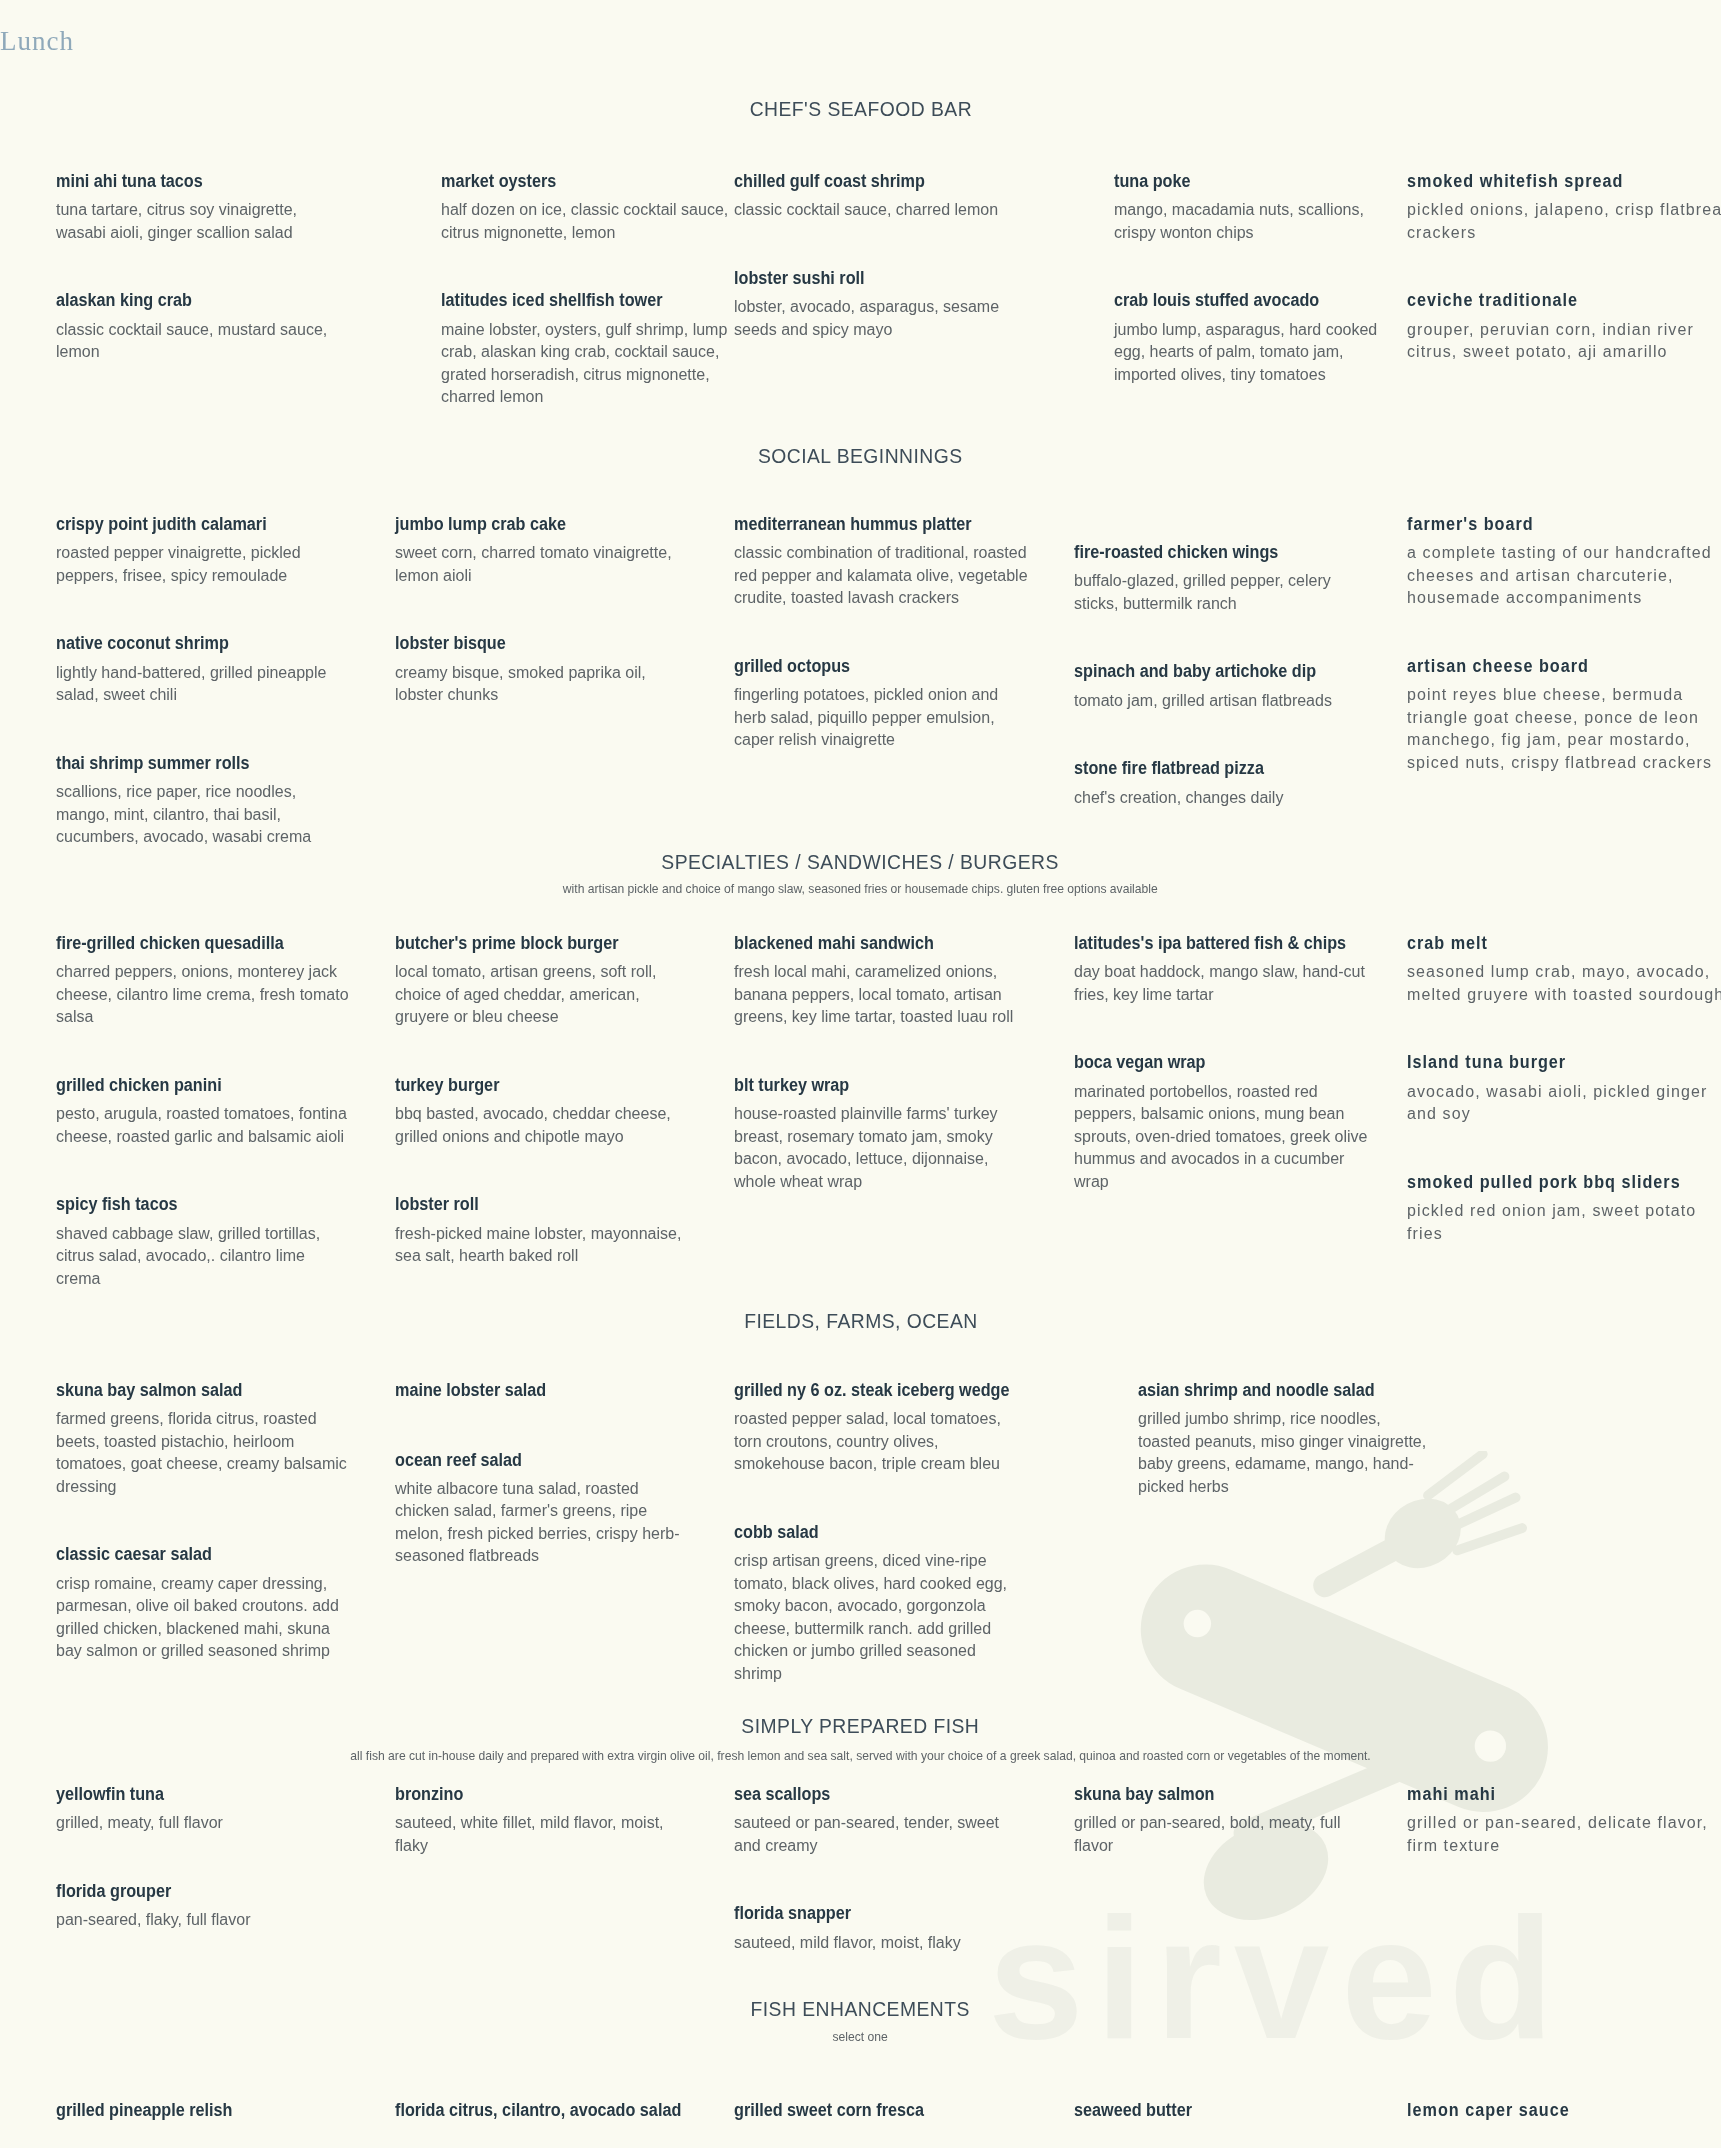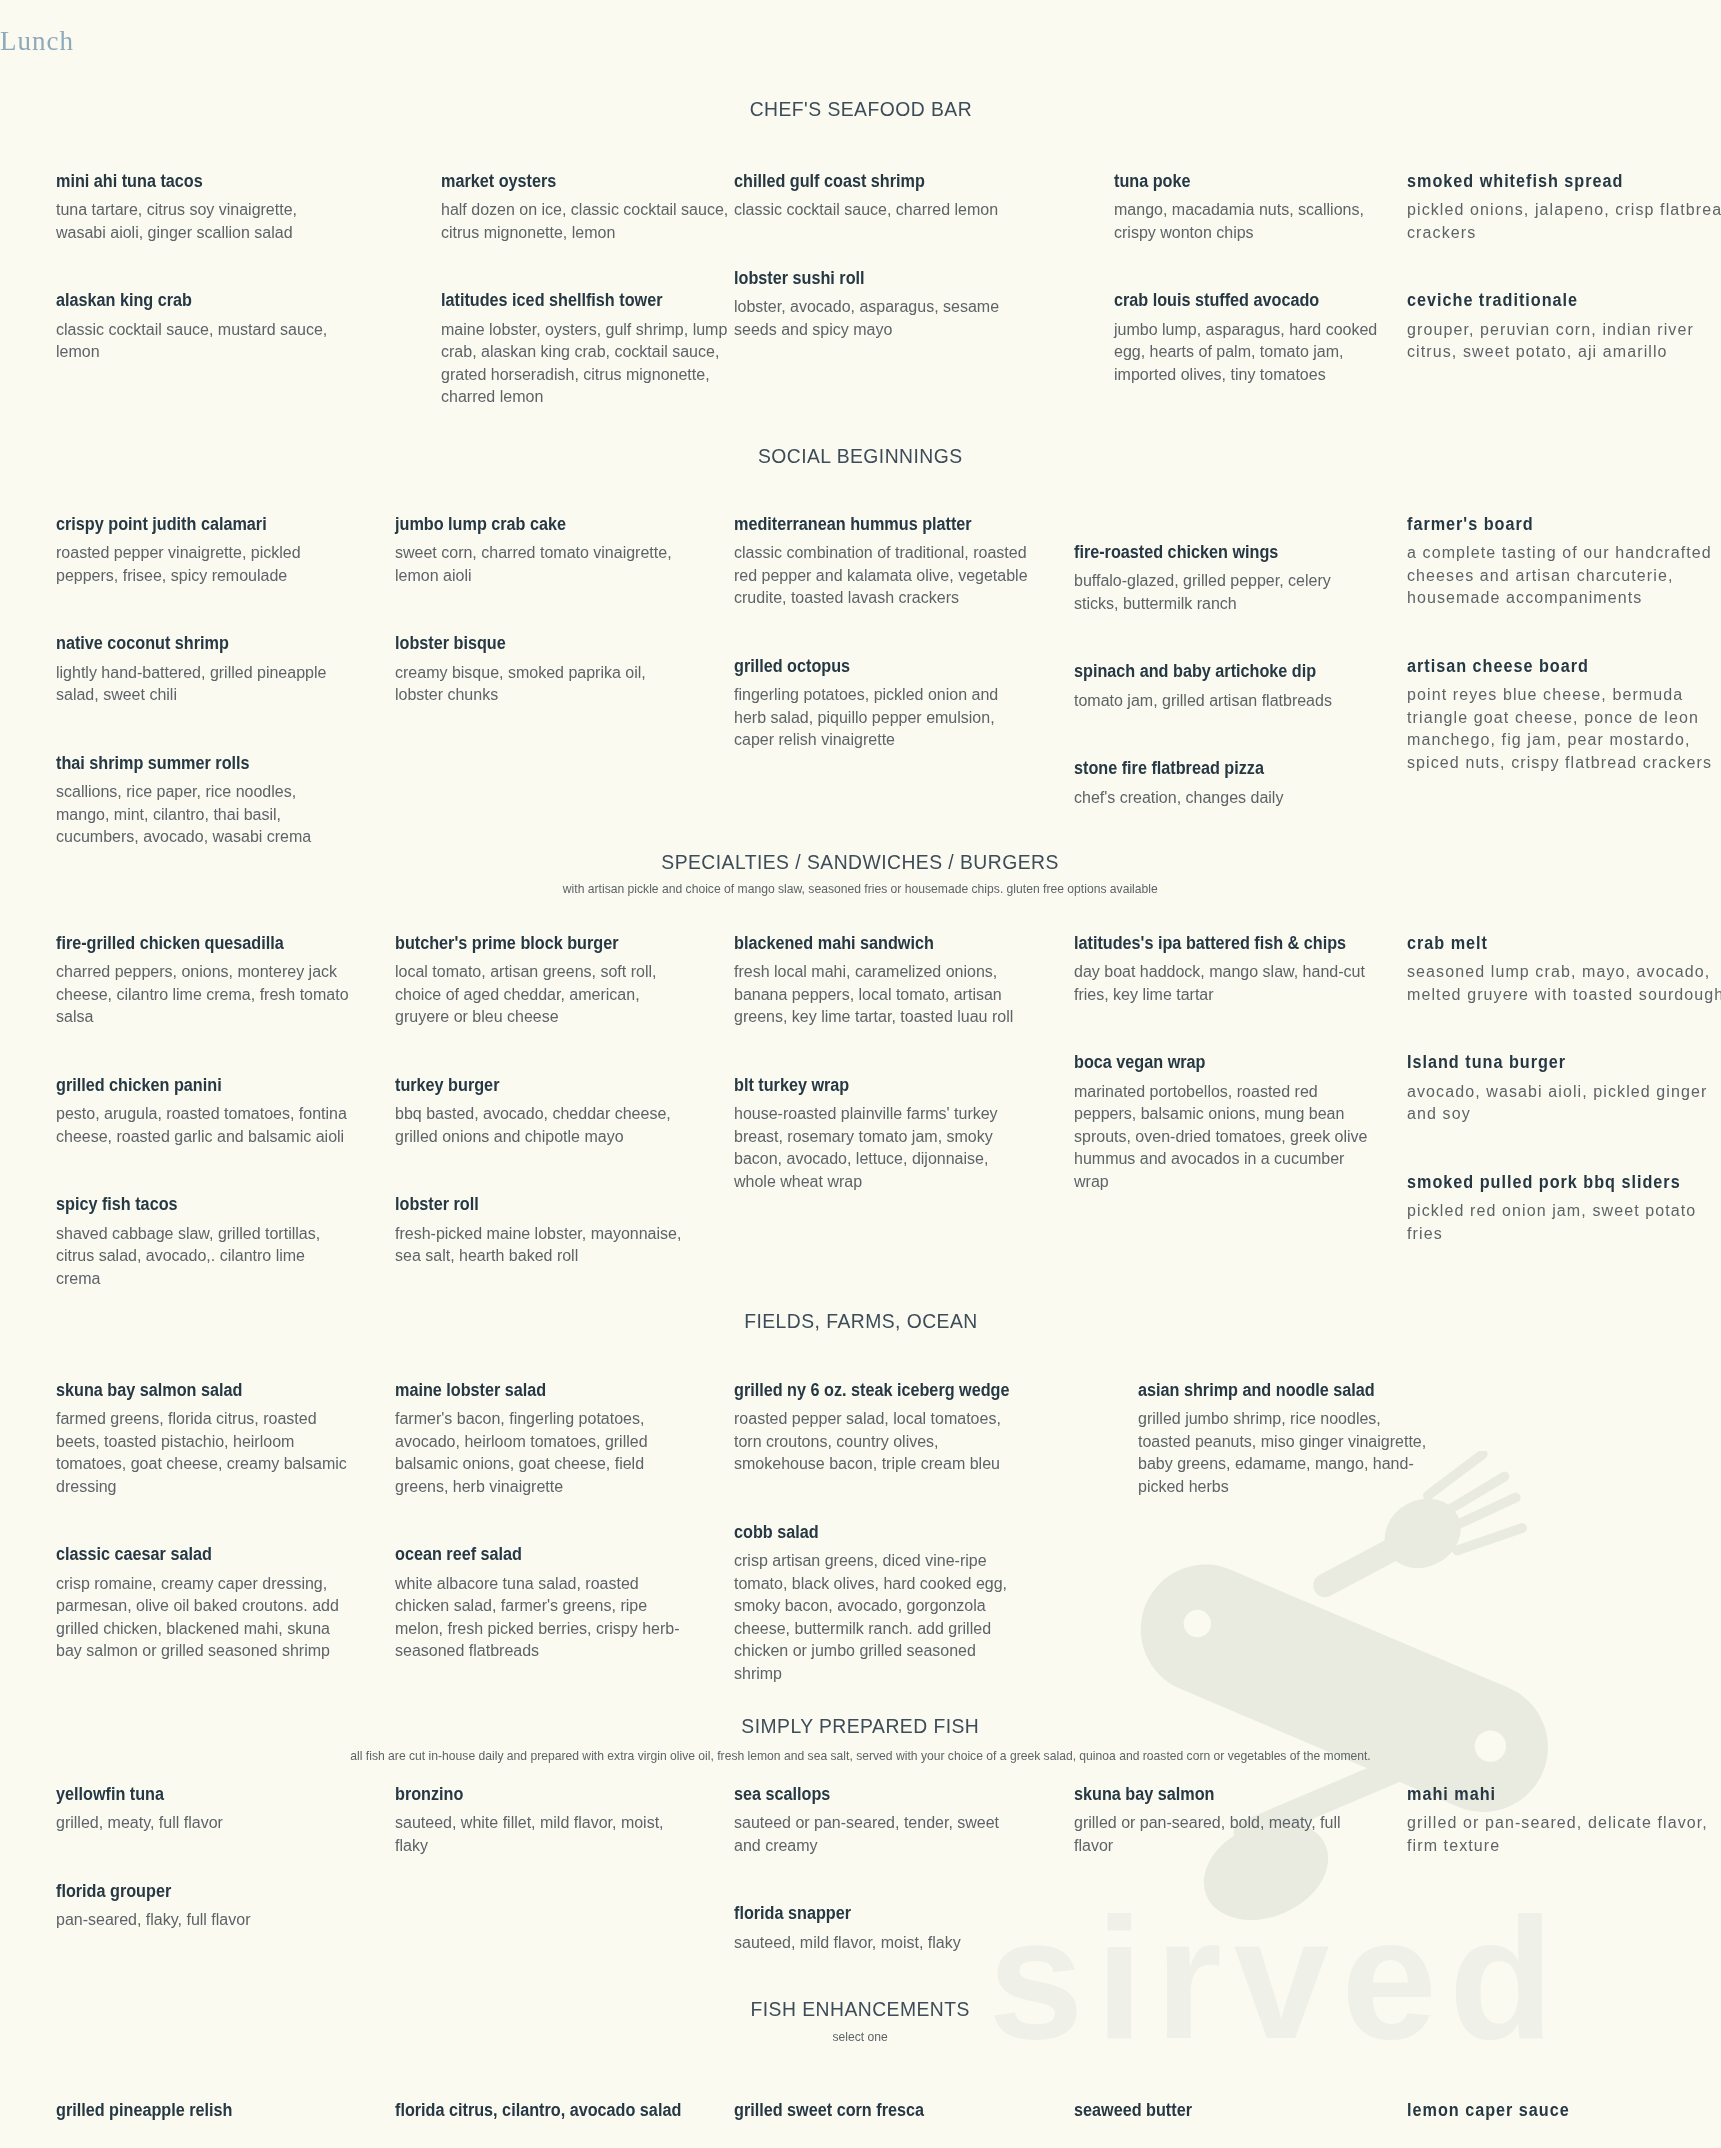--- a/index.html
+++ b/index.html
@@ -284,21 +284,20 @@
             <div class="desc">farmed greens, florida citrus, roasted beets, toasted pistachio, heirloom tomatoes, goat cheese, creamy balsamic dressing</div>
           </div>
           <div class="menu-item">
             <div class="t-row"><span class="title">classic caesar salad</span></div>
             <div class="desc">crisp romaine, creamy caper dressing, parmesan, olive oil baked croutons. add grilled chicken, blackened mahi, skuna bay salmon or grilled seasoned shrimp</div>
           </div>
         </div>
         <div class="menu-col" style="left: 395px; top: 1378px; width: 294px;">
           <div class="menu-item">
             <div class="t-row"><span class="title">maine lobster salad</span></div>
-            <div class="desc">farmer's bacon, fingerling potatoes, avocado, heirloom tomatoes, grilled balsamic onions, goat cheese, field greens, herb vinaigrette</div>
           </div>
           <div class="menu-item">
             <div class="t-row"><span class="title">ocean reef salad</span></div>
             <div class="desc">white albacore tuna salad, roasted chicken salad, farmer's greens, ripe melon, fresh picked berries, crispy herb-seasoned flatbreads</div>
           </div>
         </div>
         <div class="menu-col" style="left: 734px; top: 1378px; width: 294px;">
           <div class="menu-item">
             <div class="t-row"><span class="title">grilled ny 6 oz. steak iceberg wedge</span></div>
             <div class="desc">roasted pepper salad, local tomatoes, torn croutons, country olives, smokehouse bacon, triple cream bleu</div>

